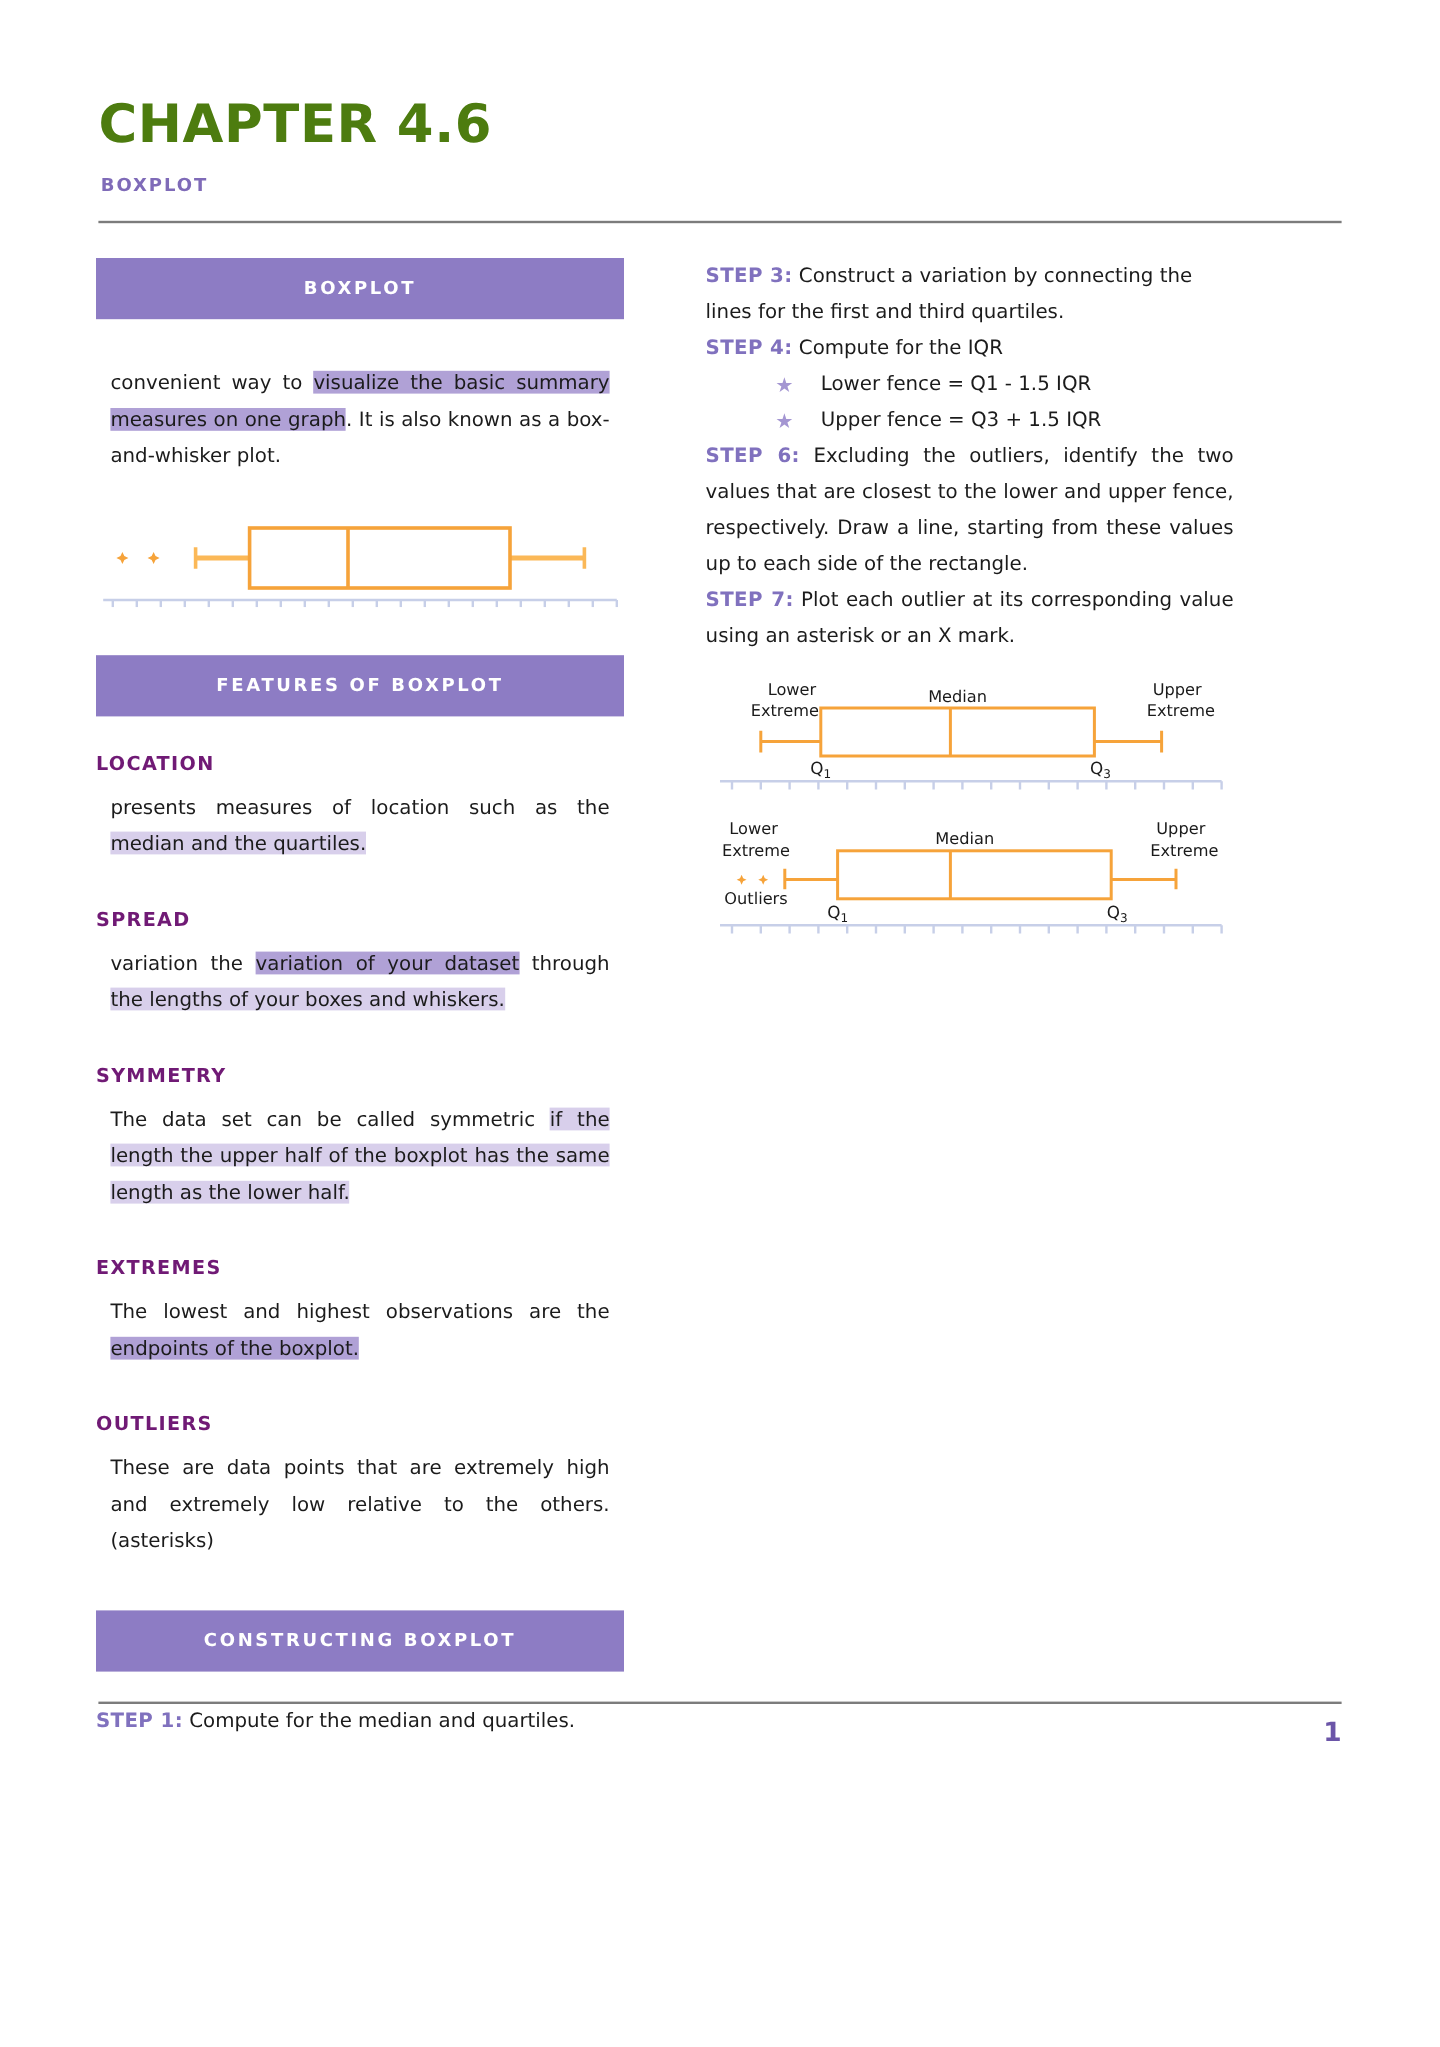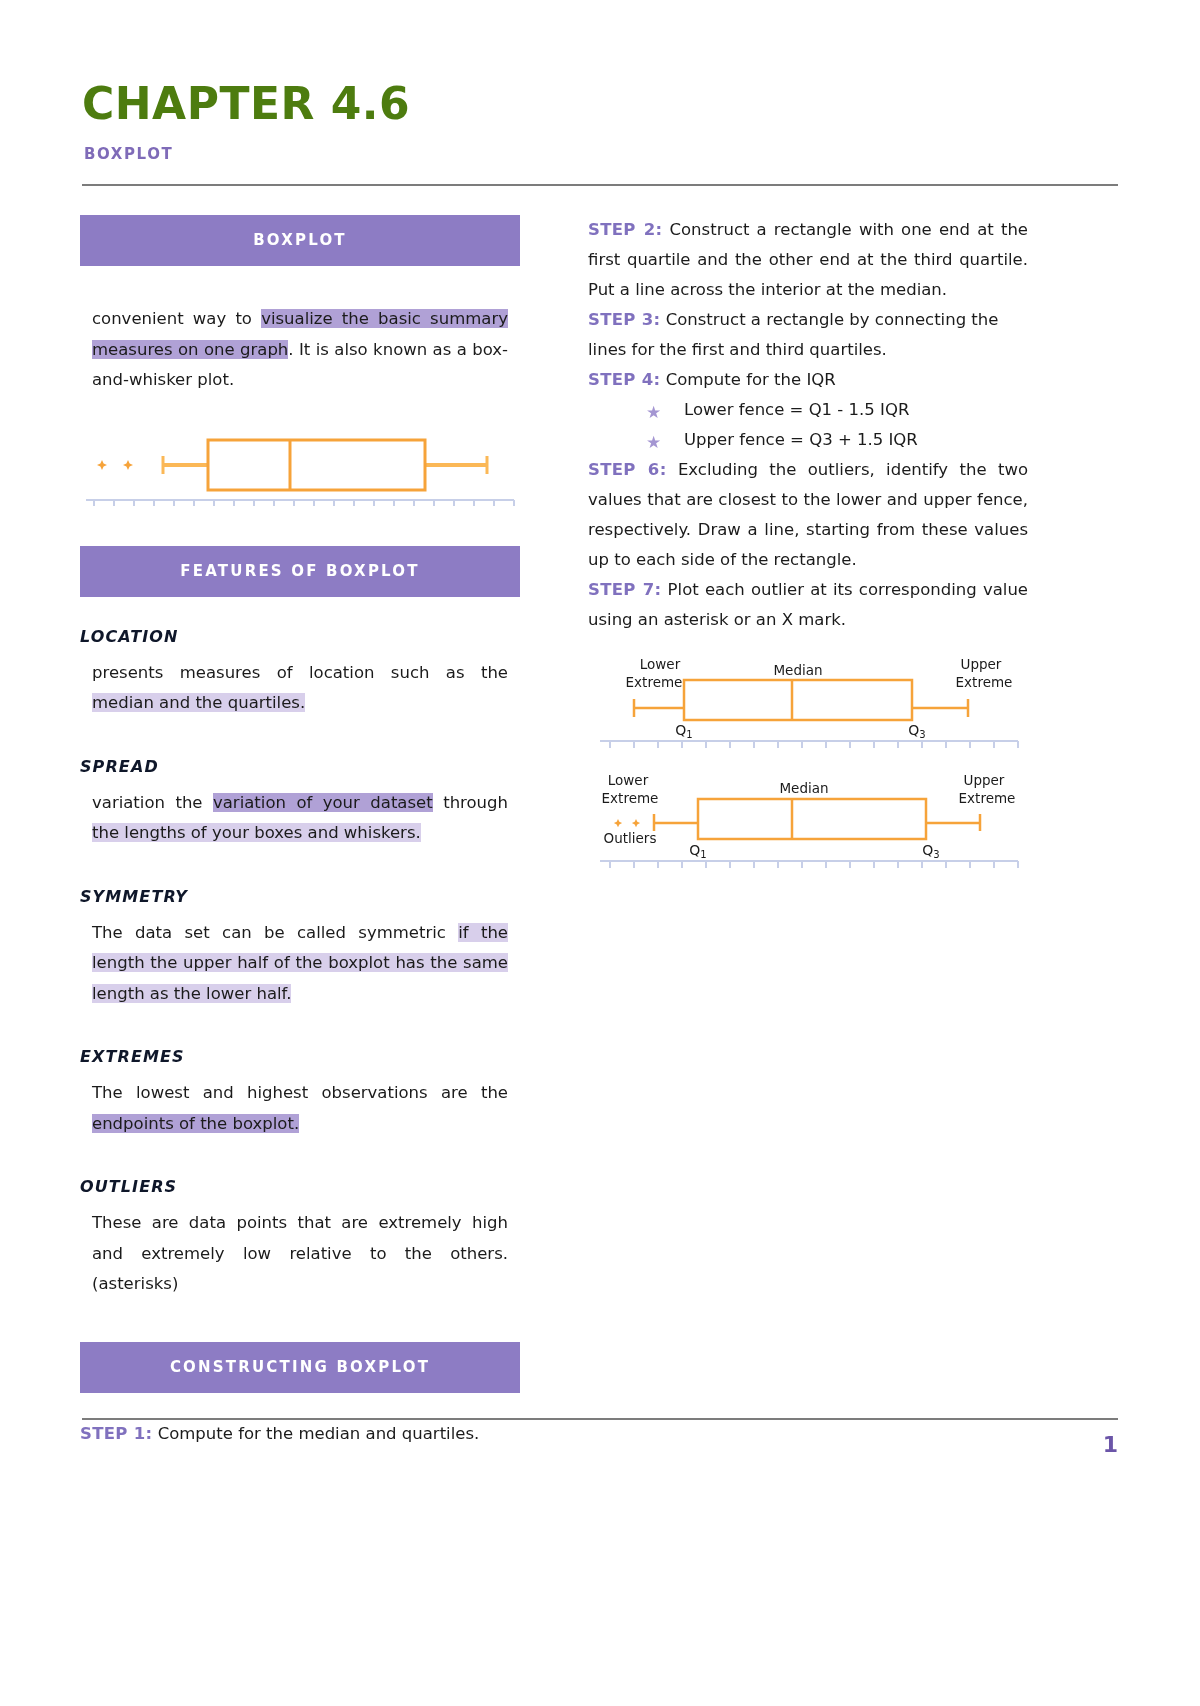--- a/index.html
+++ b/index.html
@@ -51,21 +51,21 @@
   .para{
     font-size:16.5px;color:#1b1b1b;line-height:1.85;
     text-align:justify;
     margin:12px;
   }
   .hl{background:#b0a1d6;}
   .hl-light{background:#d8cfeb;}
 
   .sec-head{
     font-size:16px;font-weight:bold;letter-spacing:1.1px;
-    color:#0f172a;margin:0 0 2px 0;font-style:italic;
+    color:#701a75;margin:0 0 2px 0;
   }
   .sp-30{height:30px;}
   .sp-26{height:26px;}
   .sp-18{height:18px;}
   .sp-14{height:14px;}
   .sp-40{height:40px;}
 
   
   .step{
     font-size:16.5px;color:#1b1b1b;line-height:1.82;
@@ -185,23 +185,22 @@
     <div class="banner">CONSTRUCTING BOXPLOT</div>
 
     <div class="sp-26"></div>
 
     <p class="step step-nj"><span class="step-label">STEP 1:</span><span> Compute for the median and quartiles.</span></p>
 
   </div>
 
   <div class="col-right">
 
-    <p class="step"><span class="step-label">STEP 2:</span><span> Construct a rectangle with one end at the first quartile and the other end at the third quartile. Put a line across the interior at the median.</span></p>
-
-    <p class="step step-nj"><span class="step-label">STEP 3:</span><span> Construct a rectangle by connecting the lines for the first and third quartiles.</span></p>
+
+    <p class="step step-nj"><span class="step-label">STEP 3:</span><span> Construct a variation by connecting the lines for the first and third quartiles.</span></p>
 
     <p class="step step-nj"><span class="step-label">STEP 4:</span><span> Compute for the IQR</span></p>
 
 
     <ul class="bullets">
       <li><span class="star">★</span><span>Lower fence = Q1 - 1.5 IQR</span></li>
       <li><span class="star">★</span><span>Upper fence = Q3 + 1.5 IQR</span></li>
     </ul>
 
     <p class="step"><span class="step-label">STEP 6:</span><span> Excluding the outliers, identify the two values that are closest to the lower and upper fence, respectively. Draw a line, starting from these values up to each side of the rectangle.</span></p>

